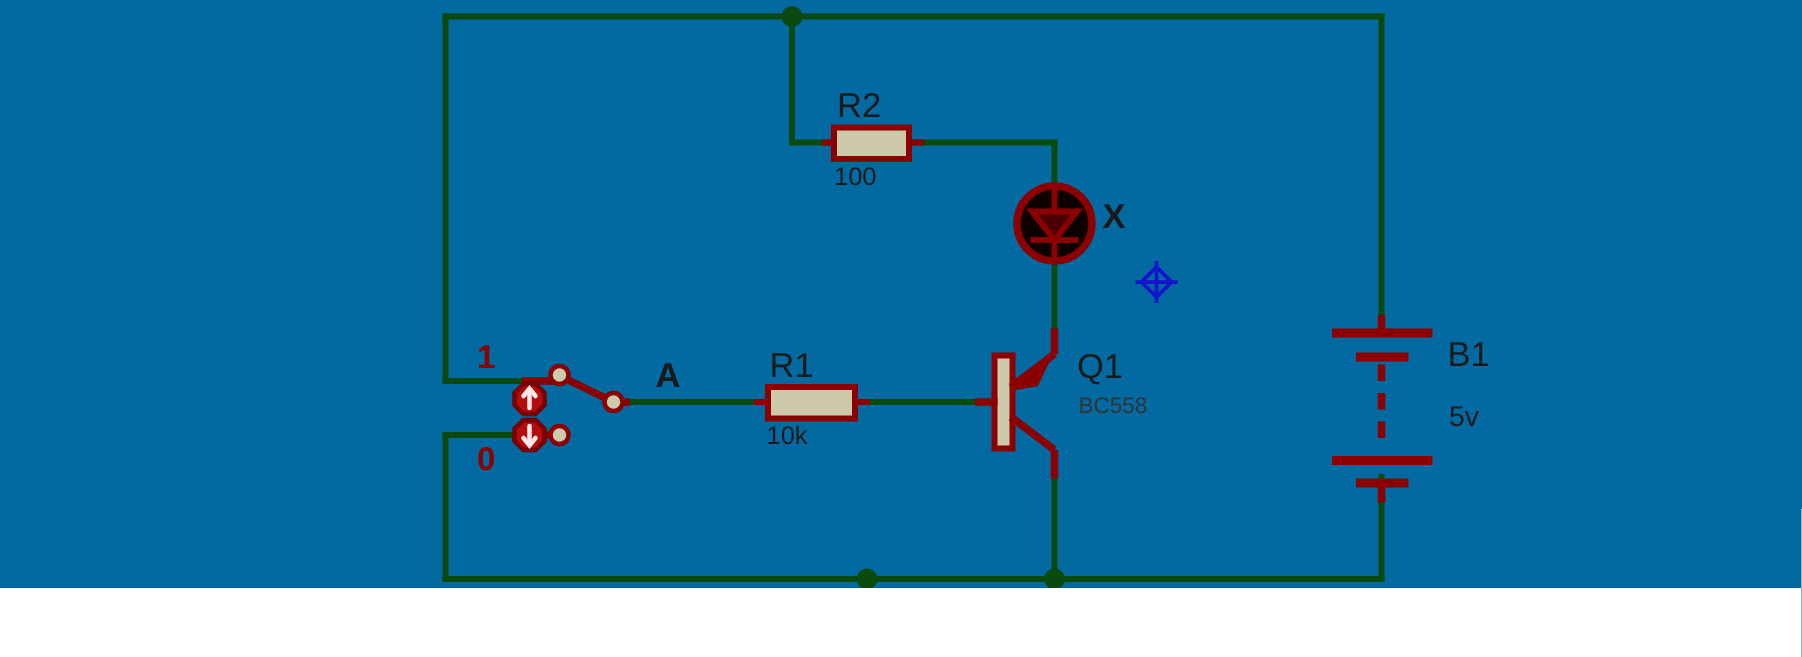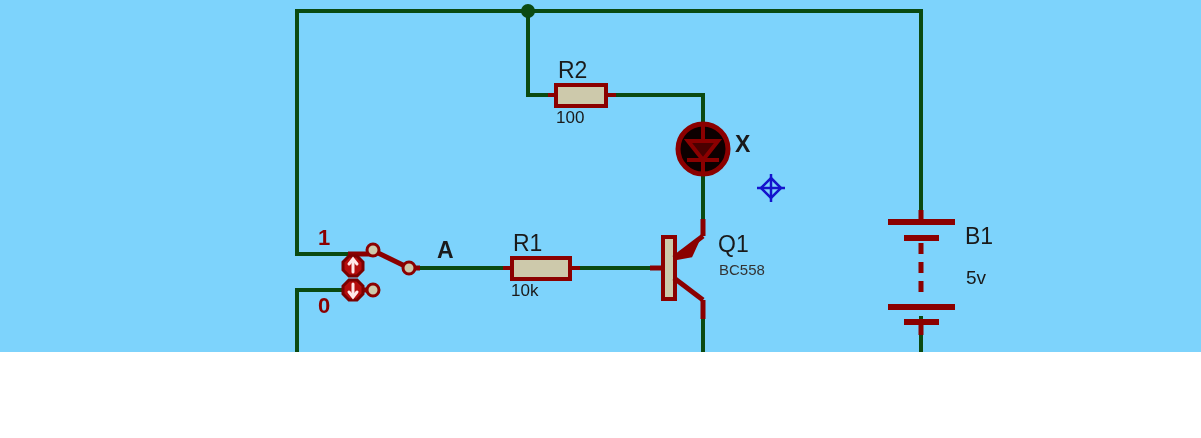--- a/index.html
+++ b/index.html
@@ -6,22 +6,22 @@
     margin: 0;
     padding: 0;
     background: #ffffff;
   }
   body {
     font-family: "Liberation Sans", sans-serif;
   }
   #schematic-root {
     position: relative;
     width: 1201px;
-    height: 352px;
-    background: #7dd3fc;
+    height: 392px;
+    background: #0369a1;
     overflow: hidden;
   }
   svg.schematic {
     display: block;
     width: 1201px;
     height: 438px;
   }
   text {
     font-family: "Liberation Sans", sans-serif;
     dominant-baseline: auto;

